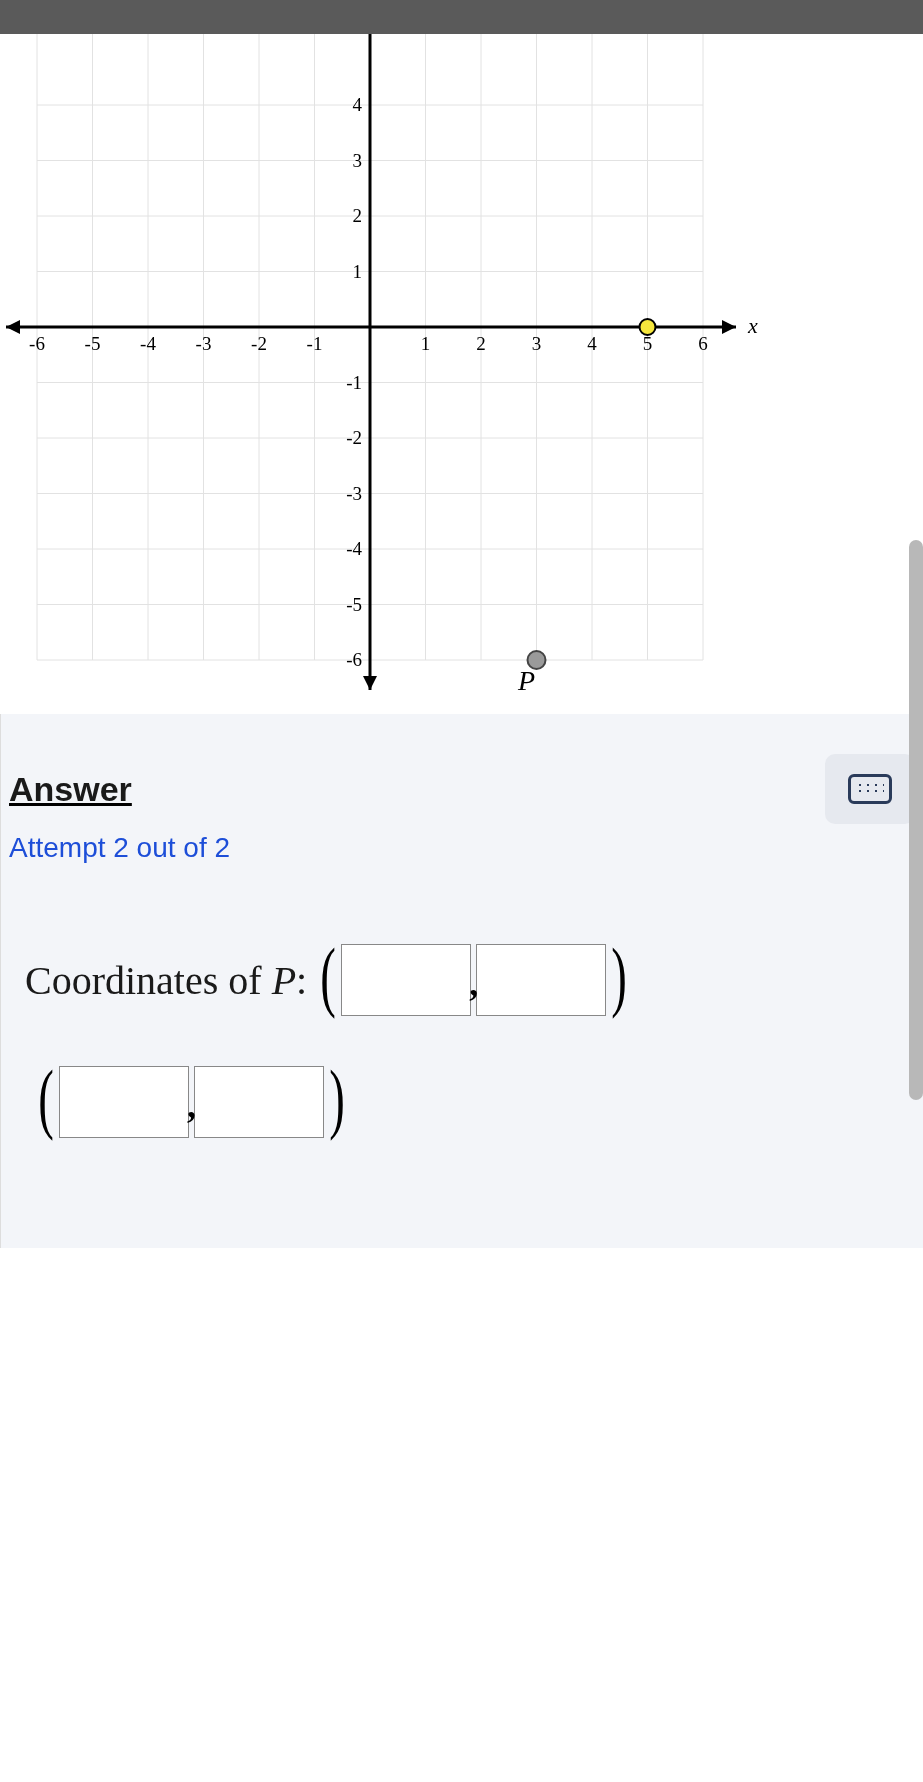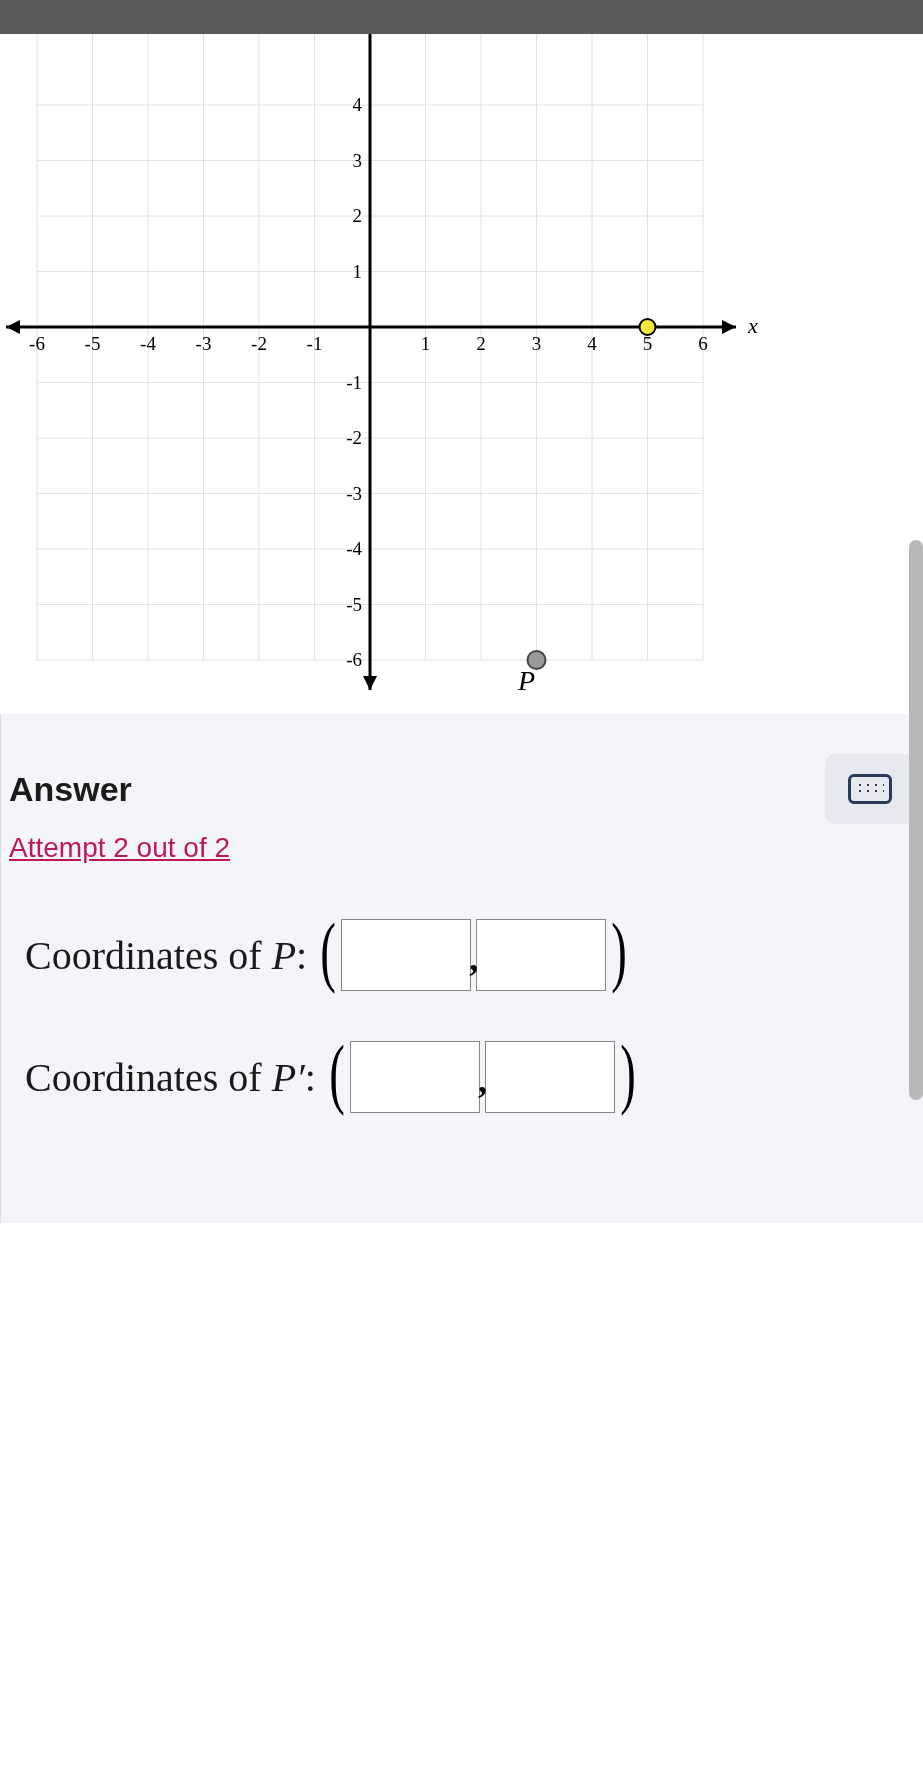--- a/index.html
+++ b/index.html
@@ -25,20 +25,21 @@
 .answer-section {
   background: #f3f5f9;
   padding: 40px 8px 60px 8px;
   border-left: 1px solid #ddd;
 }
 .answer-header {
   display: flex;
   justify-content: space-between;
   align-items: center;
   margin-bottom: 8px;
+  text-decoration: underline;
 }
 .answer-title {
   font-family: -apple-system, Helvetica, Arial, sans-serif;
   font-size: 34px;
   font-weight: 700;
   color: #1a1a1a;
 }
 .keyboard-btn {
   width: 90px;
   height: 70px;
@@ -67,23 +68,22 @@
   background-image:
     radial-gradient(circle, #2a3b5a 1.5px, transparent 1.5px),
     radial-gradient(circle, #2a3b5a 1.5px, transparent 1.5px),
     radial-gradient(circle, #2a3b5a 1.5px, transparent 1.5px);
   background-size: 8px 6px;
   background-position: 0 0;
 }
 .attempt-text {
   font-family: -apple-system, Helvetica, Arial, sans-serif;
   font-size: 28px;
-  color: #be185d;
-  margin-bottom: 55px;
-  text-decoration: underline;
+  color: #1d4ed8;
+  margin-bottom: 80px;
 }
 .coord-row {
   display: flex;
   align-items: center;
   margin-bottom: 50px;
   font-size: 40px;
   margin-left: 16px;
 }
 .coord-label {
   font-size: 40px;
@@ -253,23 +253,20 @@
     <span class="paren-wrap">
       <span class="big-paren">(</span>
       <input class="coord-input" value="" style="">
       <span class="comma">,</span>
       <input class="coord-input" value="" style="">
       <span class="big-paren">)</span>
     </span>
   </div>
 
   <div class="coord-row">
-    <span class="coord-label">
-      <span>Coordinates of </span><span class="math-var">P′</span><span>: </span>
-    </span>
     <span class="paren-wrap">
       <span class="big-paren">(</span>
       <input class="coord-input" value="" style="">
       <span class="comma">,</span>
       <input class="coord-input" value="" style="">
       <span class="big-paren">)</span>
     </span>
   </div>
 
 </div>

